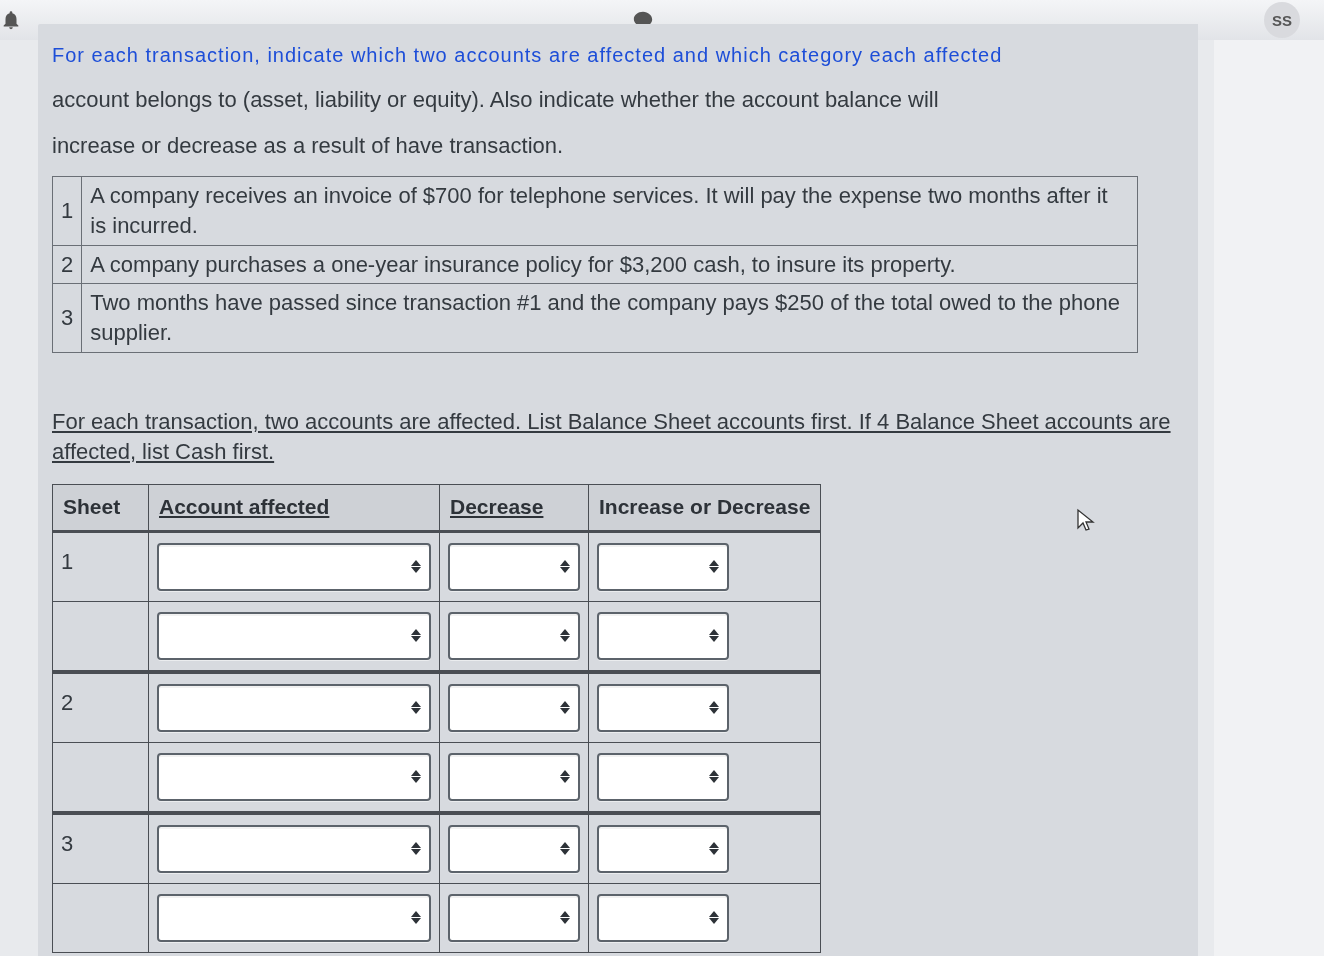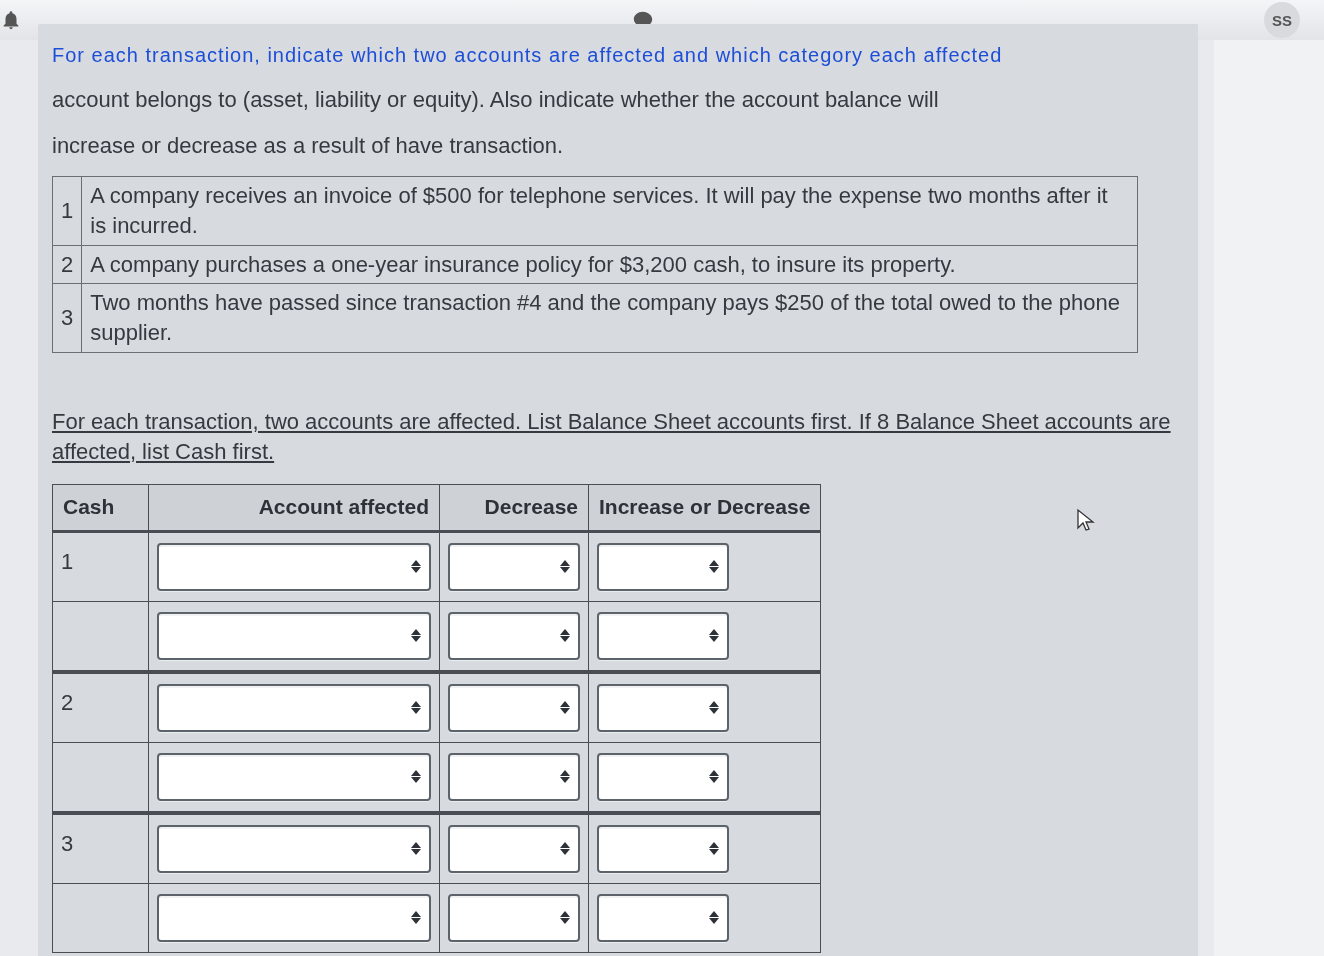--- a/index.html
+++ b/index.html
@@ -108,21 +108,21 @@
 .cursor {
   position:absolute;
   top: 508px; left: 1076px;
   width:20px; height:26px;
 }
 .sidebar-right {
   position:absolute;
   top:40px; right:0; bottom:0; width:110px;
   background:#f1f2f4;
 }
-th.center { text-align:right; }
+th.center { text-align:left;text-decoration:underline; }
 </style>
 </head>
 <body>
 
 <div class="topbar">
   <span class="icon">
     <svg viewBox="0 0 24 24" width="22" height="22" fill="#555">
         <path d="M12 22a2 2 0 0 0 2-2h-4a2 2 0 0 0 2 2zm6-6V11c0-3.07-1.63-5.64-4.5-6.32V4a1.5 1.5 0 1 0-3 0v.68C7.64 5.36 6 7.92 6 11v5l-2 2v1h16v-1l-2-2z"></path>
       </svg>
   </span>
@@ -140,39 +140,39 @@
 
 <div class="page">
   <div class="intro-cut">For each transaction, indicate which two accounts are affected and which category each affected</div>
   <div class="intro-text">account belongs to (asset, liability or equity). Also indicate whether the account balance will</div>
   <div class="intro-text">increase or decrease as a result of have transaction.</div>
 
   <table class="tx-table">
     <tbody>
         <tr>
       <td class="num">1</td>
-      <td>A company receives an invoice of $500 for telephone services. It will pay the expense two months after it is incurred.</td>
+      <td>A company receives an invoice of $700 for telephone services. It will pay the expense two months after it is incurred.</td>
     </tr>
     <tr>
       <td class="num">2</td>
       <td>A company purchases a one-year insurance policy for $3,200 cash, to insure its property.</td>
     </tr>
     <tr>
       <td class="num">3</td>
-      <td>Two months have passed since transaction #4 and the company pays $250 of the total owed to the phone supplier.</td>
+      <td>Two months have passed since transaction #1 and the company pays $250 of the total owed to the phone supplier.</td>
     </tr>
   </tbody>
     </table>
 
-  <div class="instr">For each transaction, two accounts are affected. List Balance Sheet accounts first. If 8 Balance Sheet accounts are affected, list Cash first.</div>
+  <div class="instr">For each transaction, two accounts are affected. List Balance Sheet accounts first. If 4 Balance Sheet accounts are affected, list Cash first.</div>
 
   <table class="ans-table">
     <tbody>
         <tr>
-      <th>Cash</th>
+      <th>Sheet</th>
       <th class="center">Account affected</th>
       <th class="center">Decrease</th>
       <th>Increase or Decrease</th>
     </tr>
 
     <tr>
       <td class="date-cell" rowspan="1">1</td>
       <td>
             <div class="combo acct">
               <span class="spin">

